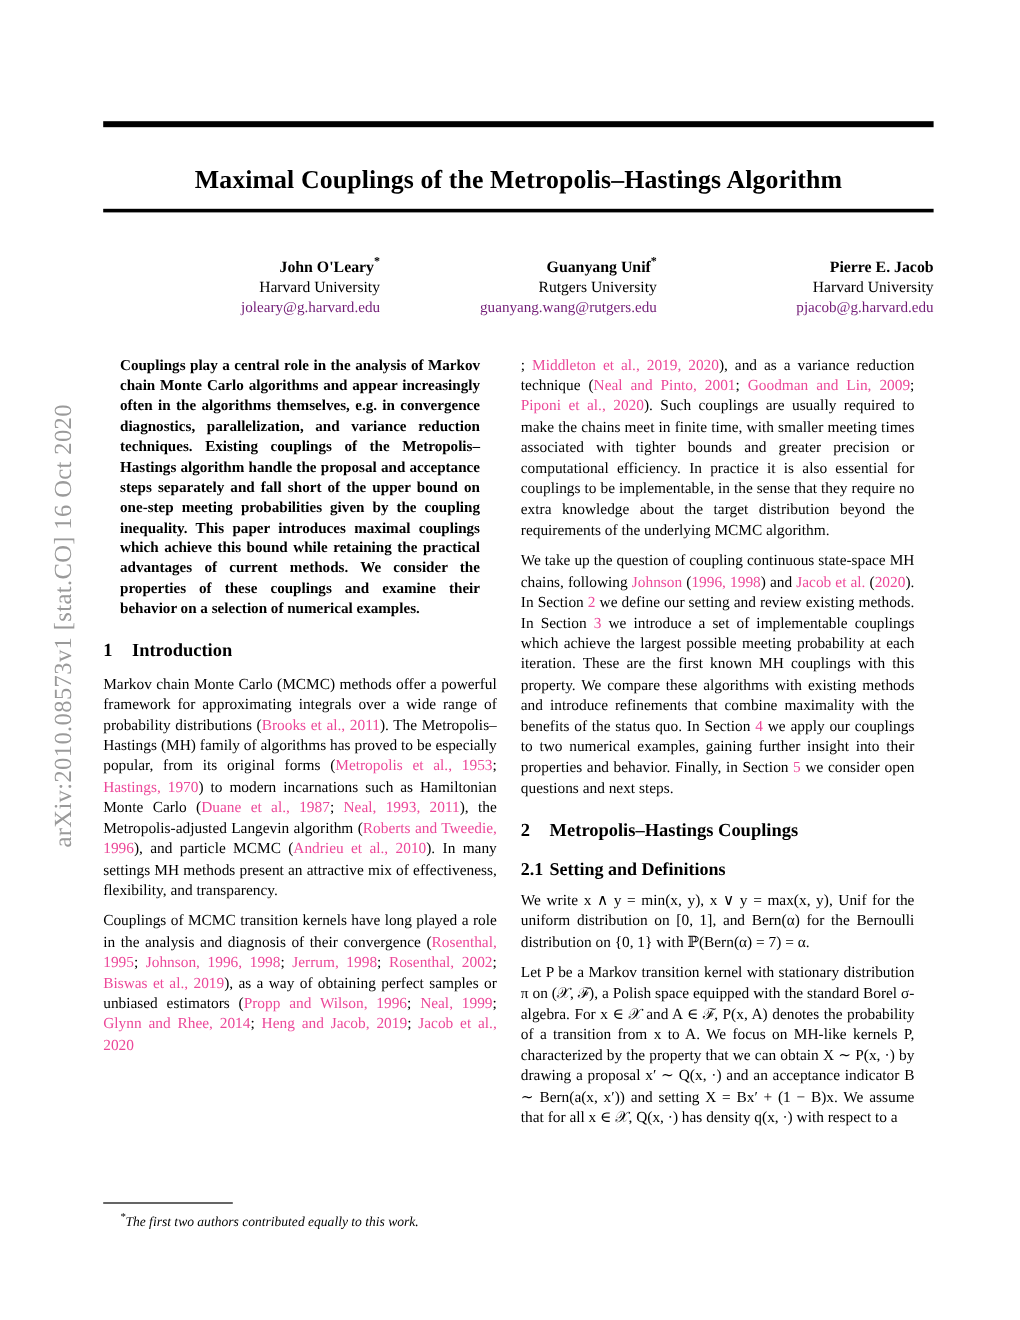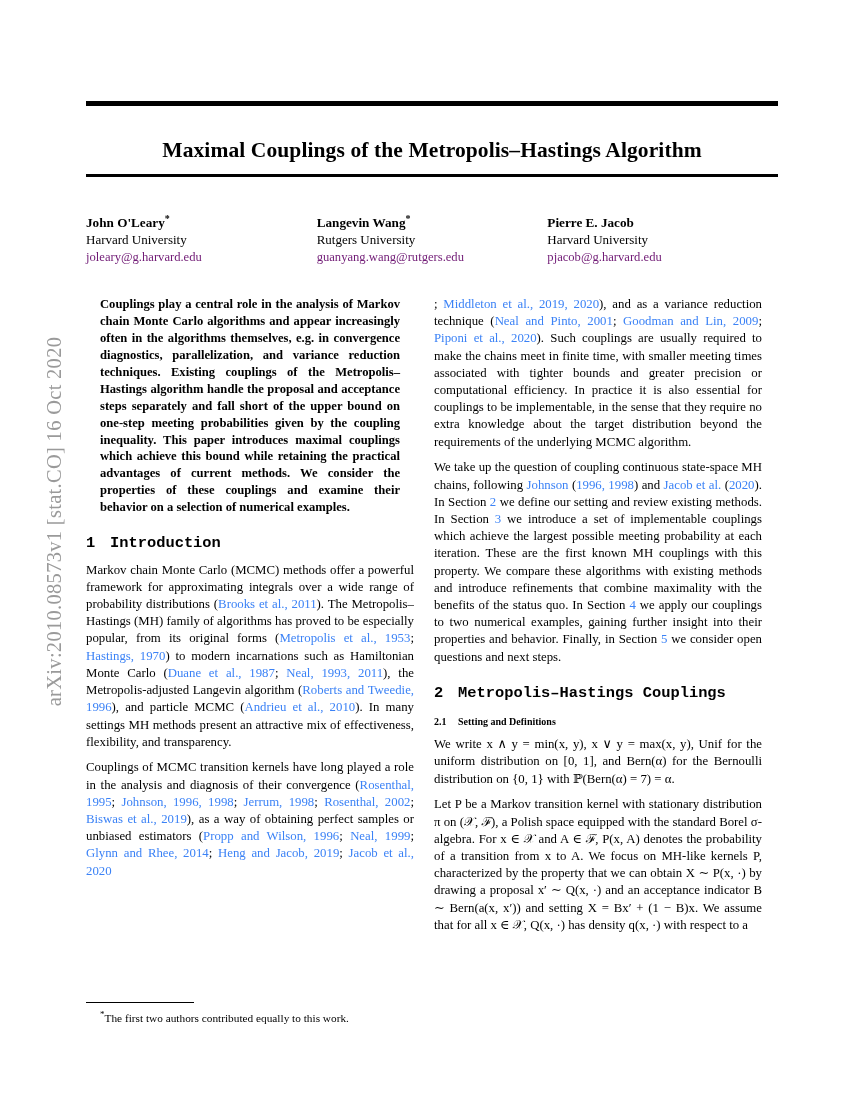--- a/index.html
+++ b/index.html
@@ -81,21 +81,21 @@
   .authors {
     position: absolute;
     left: 8px;
     top: 213px;
     width: 692px;
     display: flex;
     justify-content: space-between;
   }
   .author {
     flex: 1 1 0;
-    text-align: left;
+    text-align: right;
     line-height: 1.28;
   }
   .author .name {
     font-size: 13.2px;
     font-weight: bold;
     display: block;
   }
   .author .name .star {
     font-size: 10px;
     vertical-align: super;
@@ -144,54 +144,54 @@
     margin: 0 0 8.5px 0;
     text-indent: 0;
   }
   p.para + p.para { margin-top: 0; }
 
   h2.sec {
     font-size: 15.4px;
     font-weight: bold;
     margin: 18px 0 9px 0;
     line-height: 1.2;
-    font-family: Liberation Mono, monospace;
   }
   h2.sec .num { display: inline-block; min-width: 24px; }
 
   h3.subsec {
-    font-size: 10px;
+    font-size: 15px;
     font-weight: bold;
     margin: 14px 0 8px 0;
     line-height: 1.2;
   }
   h3.subsec .num { display: inline-block; min-width: 24px; }
 
   a.cite, .cite {
-    color: #3b82f6;
+    color: #ec4899;
     text-decoration: none;
   }
 
   
   .footnote-wrap {
     position: absolute;
     left: 8px;
     top: 1002px;
     width: 328px;
   }
   .footnote-rule {
     width: 108px;
     height: 1px;
     background: #000;
     margin-bottom: 6px;
   }
   .footnote-text {
     font-size: 11.3px;
     line-height: 1.3;
     text-indent: 14px;
+    font-style: italic;
   }
   .footnote-text .star {
     font-size: 9px;
     vertical-align: super;
   }
 </style>
 </head>
 <body>
 
 <div class="arxiv-stamp">
@@ -206,21 +206,21 @@
 
   <div class="authors">
 
     <div class="author">
       <span class="name"><span>John O'Leary</span><span class="star">*</span></span>
       <span class="affil">Harvard University</span>
       <span class="email">joleary@g.harvard.edu</span>
     </div>
 
     <div class="author">
-      <span class="name"><span>Langevin Wang</span><span class="star">*</span></span>
+      <span class="name"><span>Guanyang Unif</span><span class="star">*</span></span>
       <span class="affil">Rutgers University</span>
       <span class="email">guanyang.wang@rutgers.edu</span>
     </div>
 
     <div class="author">
       <span class="name"><span>Pierre E. Jacob</span><span class="star"></span></span>
       <span class="affil">Harvard University</span>
       <span class="email">pjacob@g.harvard.edu</span>
     </div>
 

